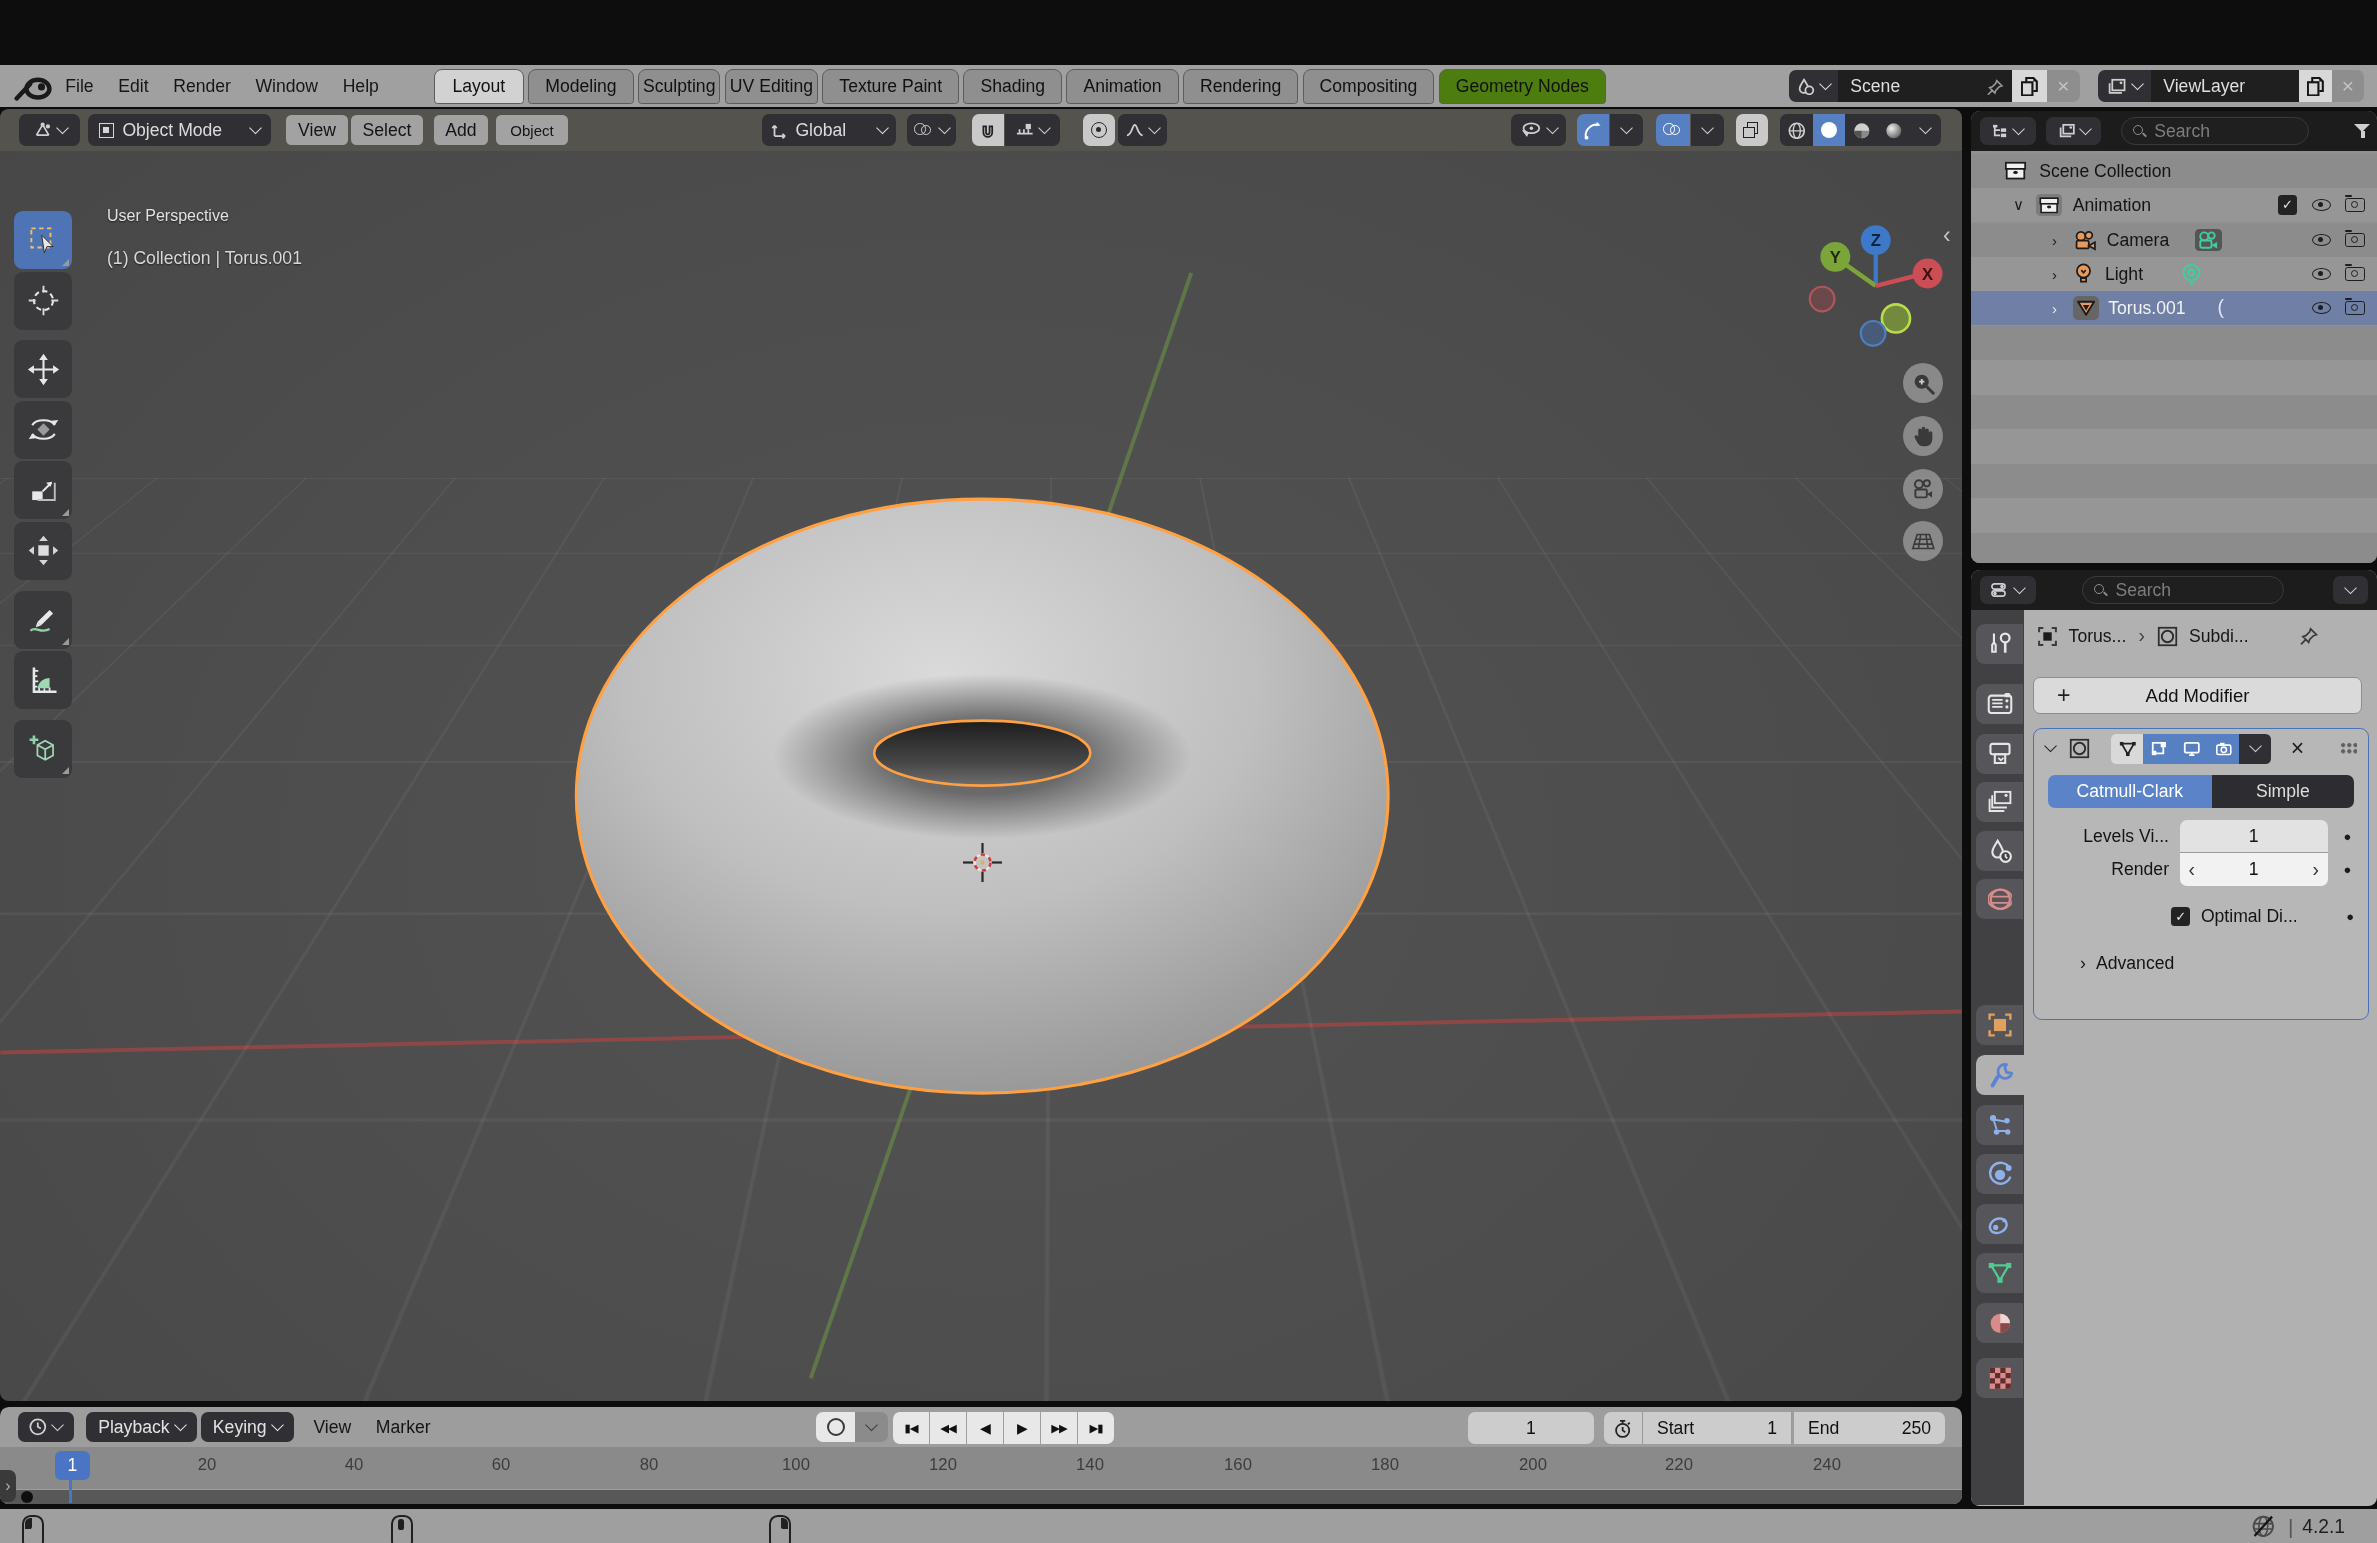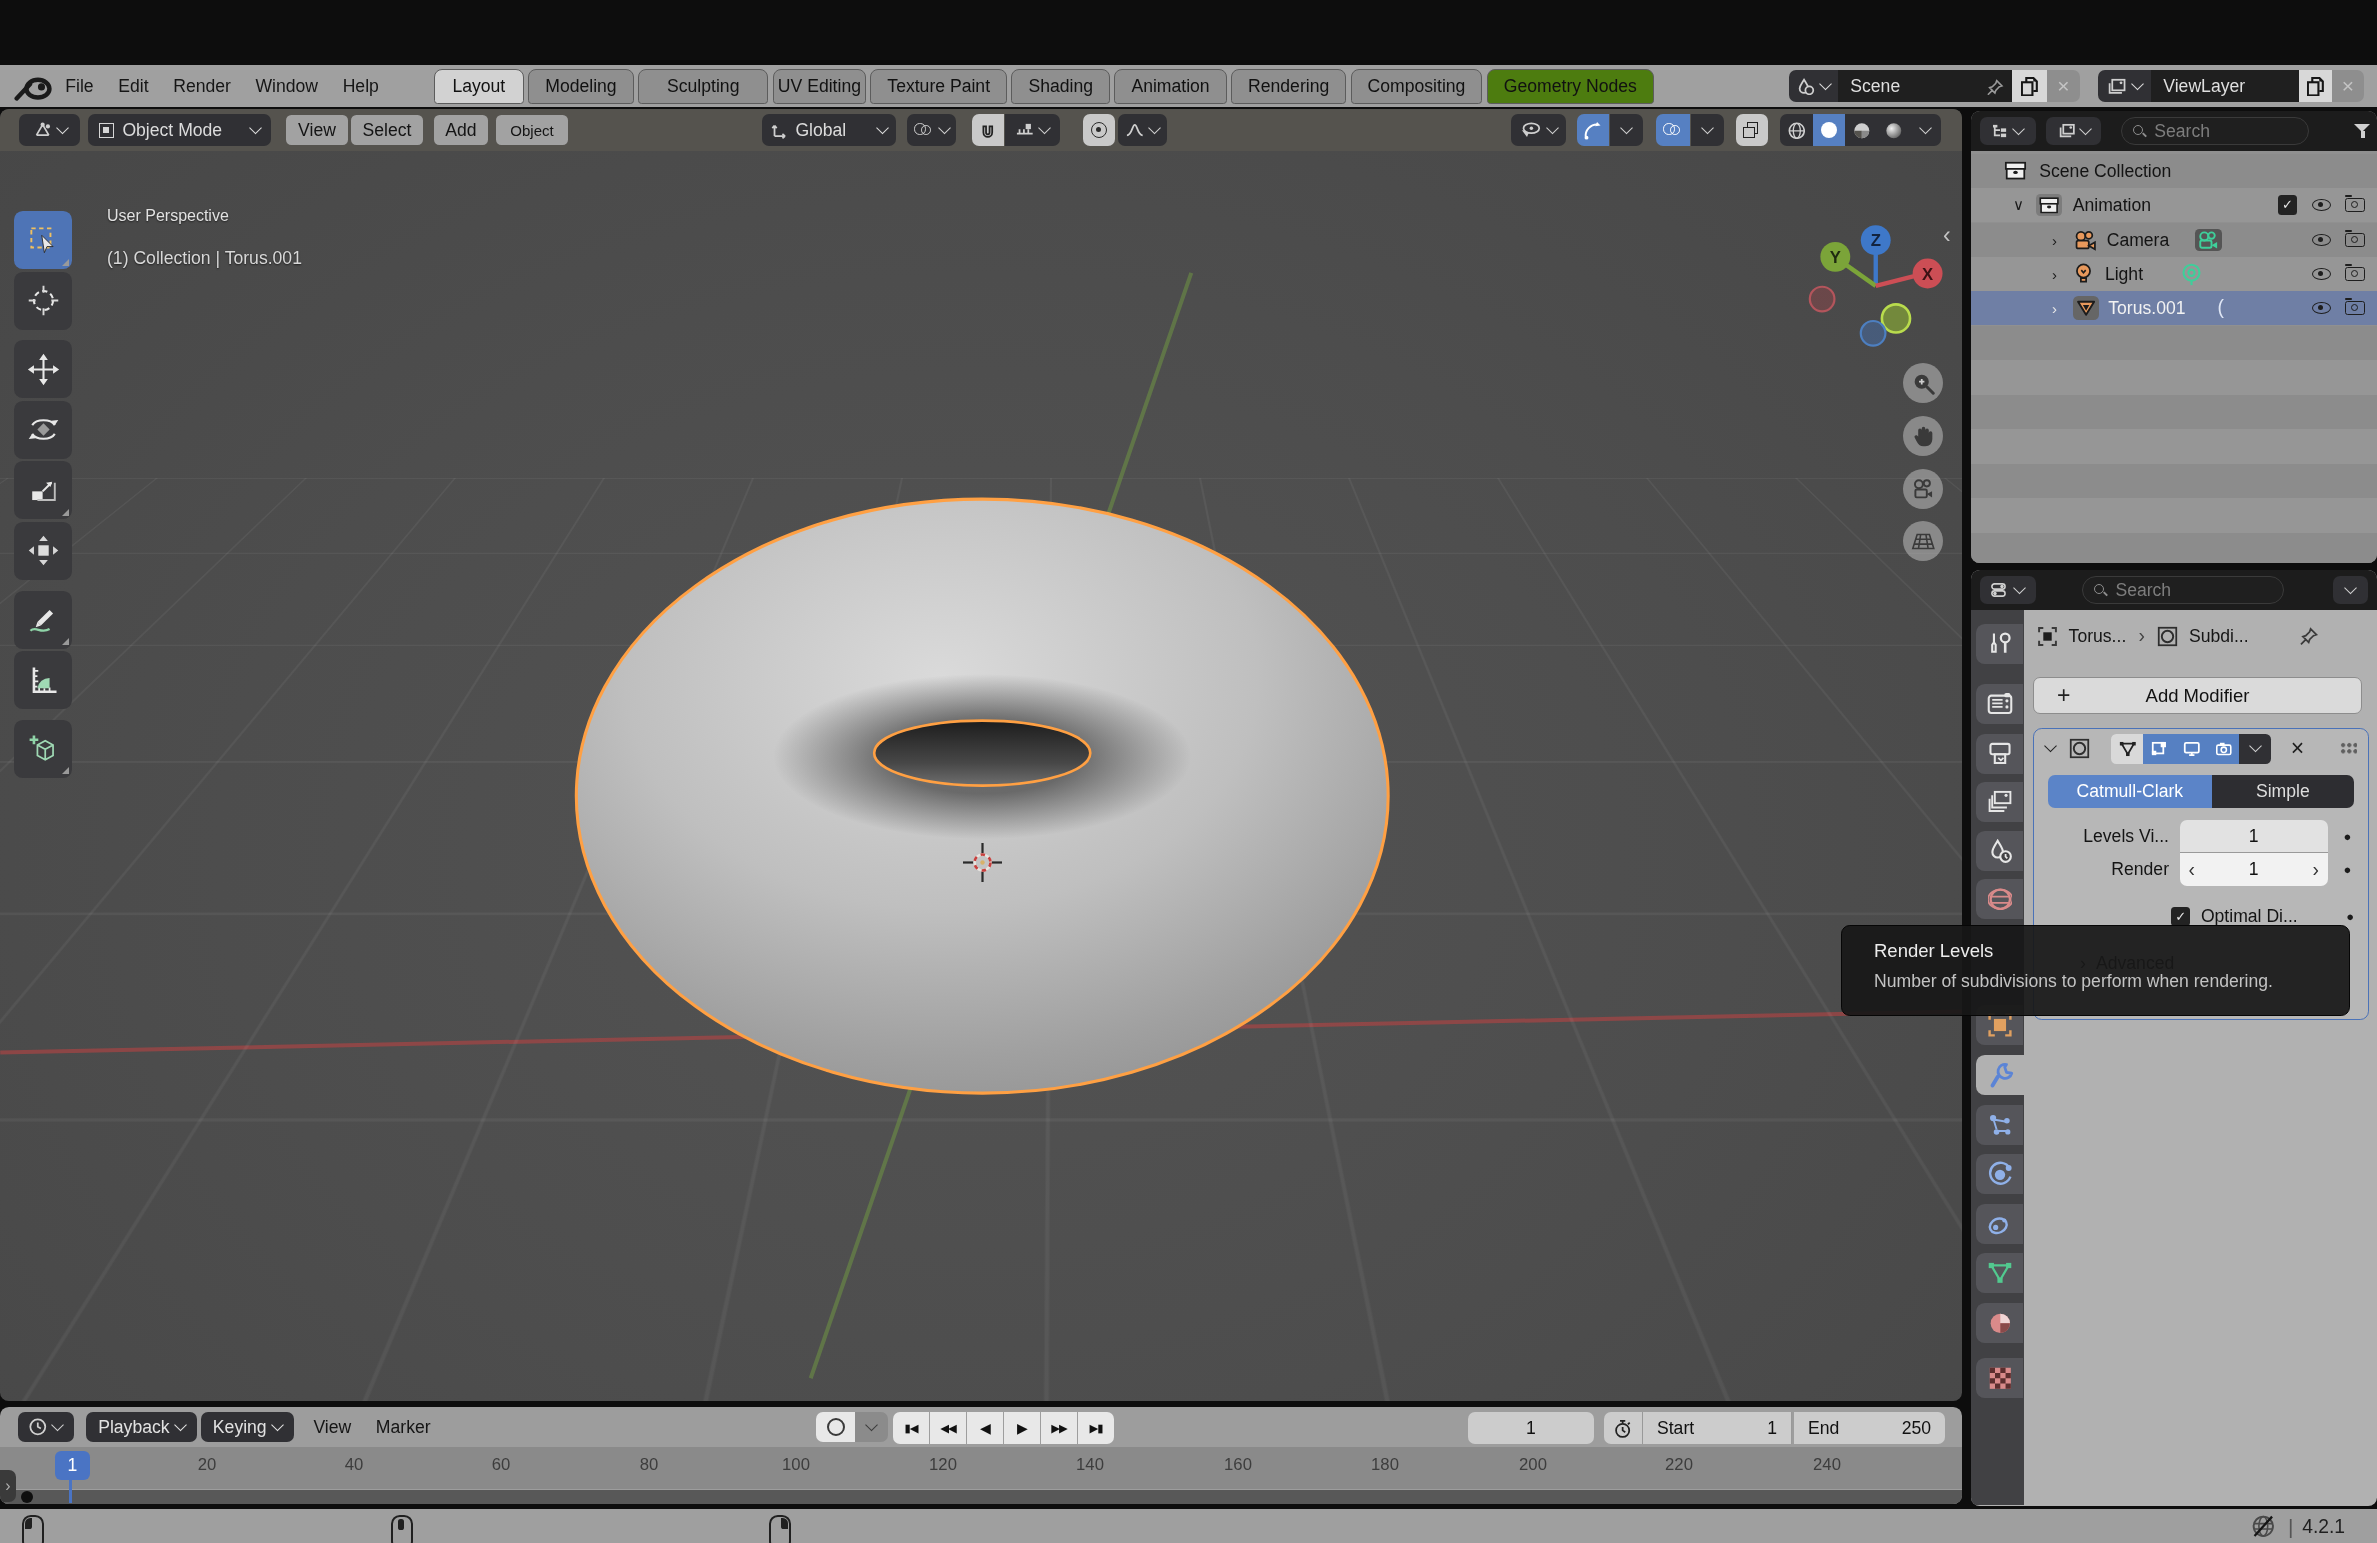--- a/index.html
+++ b/index.html
@@ -84,21 +84,21 @@
     <div class="flex" style="gap:24.6px;font-size:17.6px;color:#161616;">
       <span>File</span>
       <span>Edit</span>
       <span>Render</span>
       <span>Window</span>
       <span>Help</span>
     </div>
     <div class="flex" style="margin-left:55px;gap:4.4px;font-size:17.6px;">
       <div class="btn" style="height:35px;padding:0 17.6px;background:#d2d2d2;border:0.9px solid #5c5c5c;border-radius:8px 8px 3.5px 3.5px;color:#111;">Layout</div>
       <div class="btn" style="height:35px;padding:0 16px;background:#8f8f8f;border:0.9px solid #5c5c5c;border-radius:8px 8px 3.5px 3.5px;">Modeling</div>
-      <div class="btn" style="height:35px;padding:0 28px;background:#8f8f8f;border:0.9px solid #5c5c5c;border-radius:8px 8px 3.5px 3.5px;">Sculpting</div>
+      <div class="btn" style="height:35px;padding:0 4px;background:#8f8f8f;border:0.9px solid #5c5c5c;border-radius:8px 8px 3.5px 3.5px;">Sculpting</div>
       <div class="btn" style="height:35px;padding:0 4px;background:#8f8f8f;border:0.9px solid #5c5c5c;border-radius:8px 8px 3.5px 3.5px;">UV Editing</div>
       <div class="btn" style="height:35px;padding:0 16px;background:#8f8f8f;border:0.9px solid #5c5c5c;border-radius:8px 8px 3.5px 3.5px;">Texture Paint</div>
       <div class="btn" style="height:35px;padding:0 16px;background:#8f8f8f;border:0.9px solid #5c5c5c;border-radius:8px 8px 3.5px 3.5px;">Shading</div>
       <div class="btn" style="height:35px;padding:0 16px;background:#8f8f8f;border:0.9px solid #5c5c5c;border-radius:8px 8px 3.5px 3.5px;">Animation</div>
       <div class="btn" style="height:35px;padding:0 16px;background:#8f8f8f;border:0.9px solid #5c5c5c;border-radius:8px 8px 3.5px 3.5px;">Rendering</div>
       <div class="btn" style="height:35px;padding:0 16px;background:#8f8f8f;border:0.9px solid #5c5c5c;border-radius:8px 8px 3.5px 3.5px;">Compositing</div>
       <div class="btn" style="height:35px;padding:0 16px;background:#4d7c0f;border:0.9px solid #5c5c5c;border-radius:8px 8px 3.5px 3.5px;">Geometry Nodes</div>
     </div>
 
     <div class="abs flex" style="left:1789px;top:5.3px;height:32px;">
@@ -723,24 +723,20 @@
         <span class="lbl" style="margin-left:10.6px;font-size:17.6px;color:#141414;">Optimal Di...</span>
         <span class="kdot" style="margin-left:auto;">●</span>
       </div>
       <div class="flex" style="margin:16px 14px 0 14px;height:30px;">
         <span class="caret" style="margin-left:32px;font-size:17.6px;">›</span>
         <span class="lbl" style="font-size:17.6px;color:#141414;">Advanced</span>
       </div>
     </div>
   </div>
 
-  <div class="abs" style="left:1841px;top:925px;width:509px;height:91px;background:rgba(24,24,24,0.93);border:0.9px solid #060606;border-radius:8.8px;box-sizing:border-box;z-index:50;">
-    <div style="margin:14px 0 0 32px;font-size:18.5px;color:#ececec;">Render Levels</div>
-    <div style="margin:8.8px 0 0 32px;font-size:17.6px;color:#c3c3c3;">Number of subdivisions to perform when rendering.</div>
-  </div>
 
   <div class="abs" style="left:0;top:1407px;width:1962px;height:97px;border-radius:8.8px;overflow:hidden;background:#9d9d9d;">
 
     <div class="abs flex" style="left:0;top:0;width:1962px;height:40px;">
       <div class="btn dark r8" style="width:56px;height:30px;margin-left:17.6px;color:#cfcfcf;">
         <svg width="17.6" height="17.6" viewBox="0 0 20 20">
             <circle cx="10" cy="10" r="8.5" fill="none" stroke="#cfcfcf" stroke-width="2"></circle>
             <path d="M10 5 v5 l3.5 2" fill="none" stroke="#cfcfcf" stroke-width="2"></path>
           </svg>
         <span class="chev"></span>

